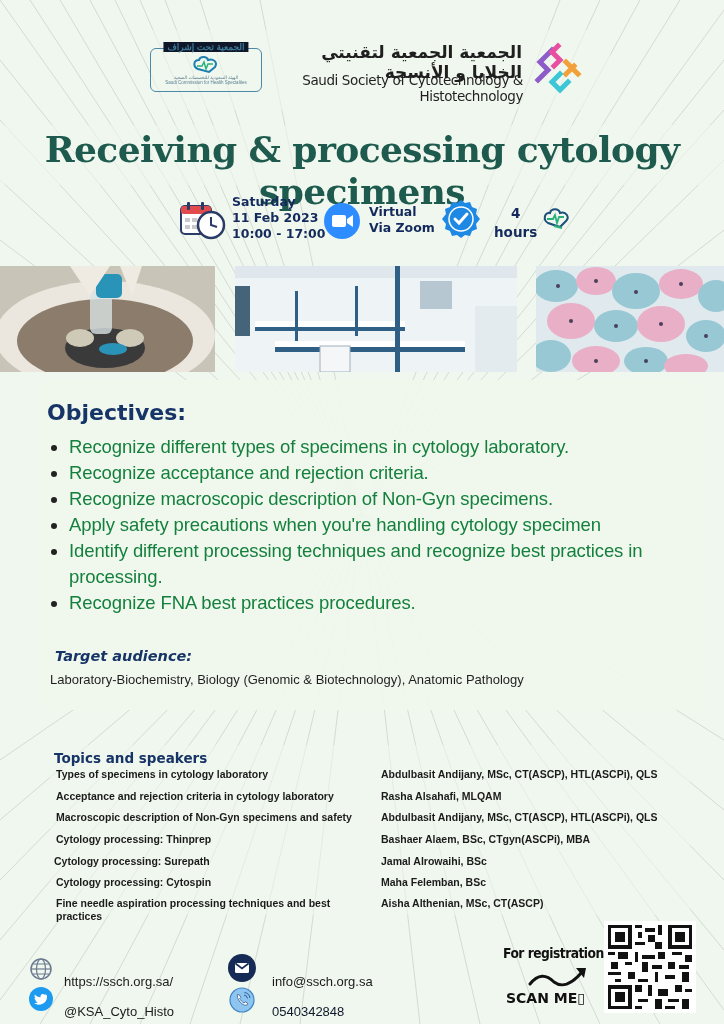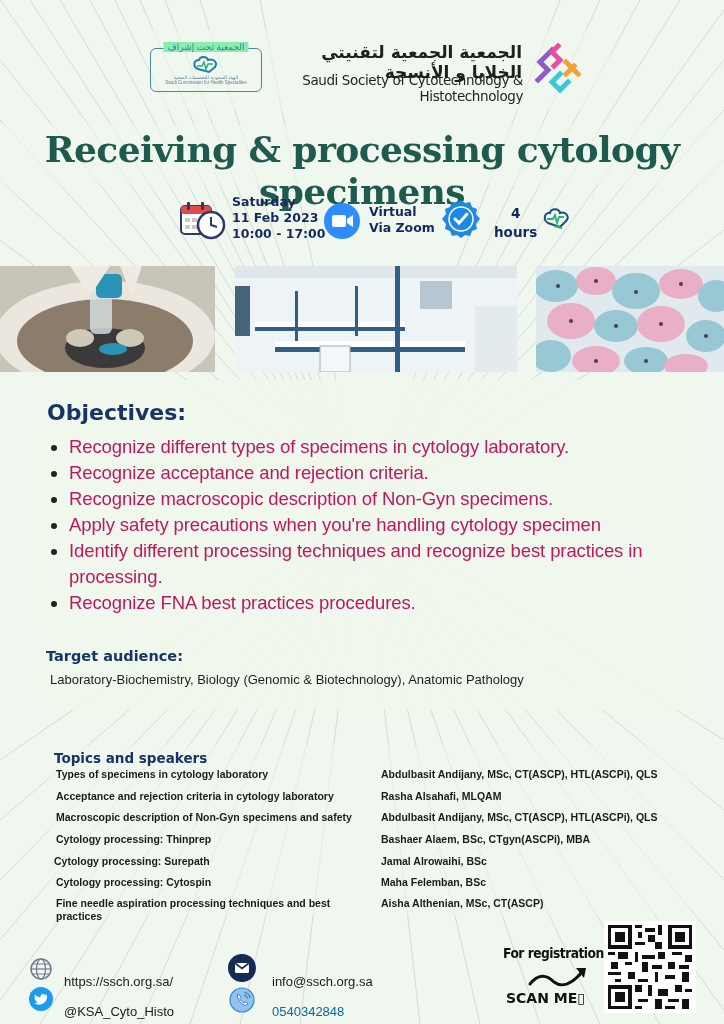--- a/index.html
+++ b/index.html
@@ -14,21 +14,21 @@
   .layer { position: absolute; z-index: 1; }
 
   
   .supervision {
     left: 150px; top: 48px; width: 112px; height: 44px;
     border: 1.5px solid #4c89a7; border-radius: 6px;
     display: flex; flex-direction: column; align-items: center; justify-content: center;
   }
   .supervision .sup-title {
     position: absolute; top: -7px; left: 50%; transform: translateX(-50%);
-    background: #86efac; padding: 0 4px; font-size: 9px; color: #3d7a96; white-space: nowrap;
+    background: #0f172a; padding: 0 4px; font-size: 9px; color: #3d7a96; white-space: nowrap; font-weight: bold;
   }
   .supervision .sup-sub { font-size: 4.5px; color: #5b7f93; line-height: 1.2; text-align: center; }
   .society-ar {
     left: 272px; top: 42px; width: 250px; text-align: right;
     font-size: 17px; font-weight: bold; color: #1f1f1f; direction: rtl;
     font-family: "DejaVu Sans", sans-serif;
   }
   .society-en {
     left: 268px; top: 72px; width: 255px; text-align: right;
     font-size: 13.5px; color: #1f1f1f; font-family: "DejaVu Sans", sans-serif; letter-spacing: -0.4px;
@@ -53,30 +53,31 @@
   .photo svg { width: 100%; height: 100%; display: block; }
 
   
   .obj-title {
     left: 47px; top: 400px; font-size: 22px; font-weight: bold; color: #173467;
     font-family: "DejaVu Sans", sans-serif;
   }
   .obj-list { left: 48px; top: 434px; width: 660px; list-style: none; }
   .obj-list li {
     position: relative; padding-left: 21px; font-size: 18.5px; line-height: 26px;
-    color: #be185d; font-family: "Liberation Sans", sans-serif; letter-spacing: -0.1px;
+    color: #15803d; font-family: "Liberation Sans", sans-serif; letter-spacing: -0.1px;
   }
   .obj-list li::before {
     content: ""; position: absolute; left: 3px; top: 11px; width: 6px; height: 6px;
     border-radius: 50%; background: #222;
   }
 
   .ta-title {
-    left: 46px; top: 648px; font-size: 14.5px; font-weight: bold; color: #173467;
+    left: 55px; top: 648px; font-size: 14.5px; font-weight: bold; color: #173467;
     font-family: "DejaVu Sans", sans-serif;
+    font-style: italic;
   }
   .ta-text {
     left: 50px; top: 670px; width: 660px; font-size: 13px; line-height: 20px; color: #1f1f1f;
   }
 
   
   .topics-title {
     left: 54px; top: 750px; font-size: 13.5px; font-weight: bold; color: #173467;
     font-family: "DejaVu Sans", sans-serif;
   }
@@ -339,21 +340,21 @@
   <rect x="7" y="9" width="14" height="10" rx="1.5" fill="#fff"></rect>
   <path d="M7.5 9.5 L14 14.5 L20.5 9.5" stroke="#152a55" stroke-width="1.6" fill="none"></path>
 </svg>
 <a class="layer contact-text" style="left:272px;top:962px;color:#1b1b1b;text-decoration:none">info@ssch.org.sa</a>
 
 <svg class="icon" style="left:229px;top:987px" width="26" height="26" viewBox="0 0 26 26">
   <circle cx="13" cy="13" r="12" fill="#8ec5f0" stroke="#3e86c4" stroke-width="1.2"></circle>
   <path d="M8.5 7.5 C8 9 8.5 12 11 15 C13.5 17.8 16.5 18.7 18 18 L18.6 16.2 L16.2 14.8 L15 16 C13.6 15.4 11.2 13 10.6 11.6 L11.8 10.4 L10.4 8 Z" fill="#fff" stroke="#2c5d91" stroke-width="0.8"></path>
   <path d="M15 8 A4 4 0 0 1 18.5 11.5 M15.5 5.5 A6.5 6.5 0 0 1 21 11" stroke="#2c5d91" stroke-width="1" fill="none"></path>
 </svg>
-<a class="layer contact-text" style="left:272px;top:992px;color:#0369a1;text-decoration:none">0540342848</a>
+<a class="layer contact-text" style="left:272px;top:992px;color:#0f172a;text-decoration:none">0540342848</a>
 
 <div class="layer reg-text">For registration</div>
 <svg class="icon" style="left:528px;top:964px" width="64" height="26" viewBox="0 0 64 26">
   <path d="M2 20 C10 10 18 10 26 18 C34 24 44 20 54 8" stroke="#111" stroke-width="3" fill="none" stroke-linecap="round"></path>
   <path d="M48 4 L58 4 L56 14 Z" fill="#111"></path>
 </svg>
 <div class="layer scan-text">SCAN ME▯</div>
 
 <div class="layer qr">
   <svg viewBox="0 0 25 25" width="84" height="84" shape-rendering="crispEdges">

